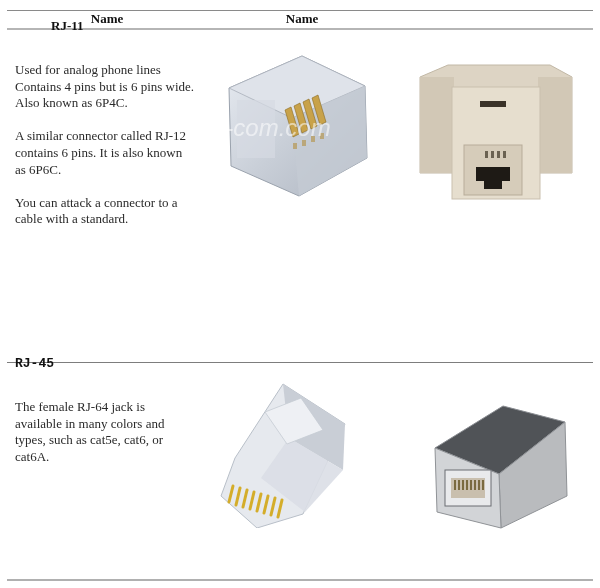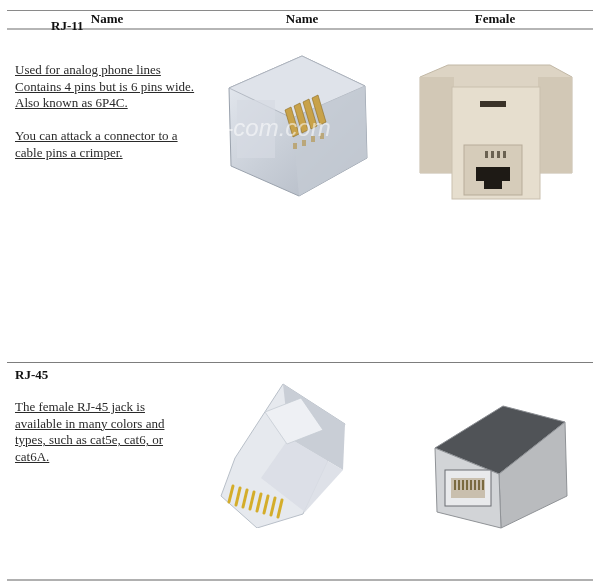--- a/index.html
+++ b/index.html
@@ -8,41 +8,41 @@
   .table { position: absolute; left: 7px; top: 10px; width: 586px; }
   .hdr { position: absolute; left: 0; top: 0; width: 586px; height: 17px;
          border-top: 1px solid #8a8a8a; border-bottom: 2px solid #b5b5b5; text-decoration: underline; }
   .hdr span { position: absolute; top: 0px; font-weight: bold; font-size: 13px;
               line-height: 16px; text-align: center; color: #111; }
   .h-name { left: 0; width: 200px; }
   .h-male { left: 200px; width: 190px; }
   .h-female { left: 390px; width: 196px; }
 
   .row-title { position: absolute; left: 8px; font-weight: bold; font-size: 13px; color: #111; }
-  .desc { position: absolute; left: 8px; width: 180px; font-size: 13px; line-height: 16.6px; color: #2a2a2a; text-decoration: underline; }
+  .desc { position: absolute; left: 8px; width: 180px; font-size: 13px; line-height: 16.6px; color: #2a2a2a; }
   .desc p { margin: 0 0 16.6px 0; }
   .divider { position: absolute; left: 0; width: 586px; height: 0; border-top: 1.5px solid #7d7d7d; }
   .bottom { position: absolute; left: 0; width: 586px; height: 0; border-top: 2px solid #b0b0b0; }
   .img { position: absolute; }
 </style>
 </head>
 <body>
 
 <div class="table">
   <div class="hdr">
     <span class="h-name">Name</span>
     <span class="h-male">Name</span>
-    <span class="h-female">Female</span>
   </div>
 
   <div class="row-title" style="top:8px;margin-left:36px;">RJ-11</div>
   <div class="desc" style="top:52px;">
     <p style="white-space:pre-line;">Used for analog phone lines
 Contains 4 pins but is 6 pins wide.  Also known as 6P4C.</p>
-    <p>You can attack a connector to a cable pins a crimper.</p>
+    <p>A similar connector called RJ-12 contains 6 pins.  It is also known as 6P6C.</p>
+    <p>You can attack a connector to a cable with a standard.</p>
   </div>
 
   <svg class="img" style="left:200px; top:38px;" width="180" height="150" viewBox="0 0 180 150">
     <defs>
       <linearGradient id="clr1" x1="0" y1="0" x2="1" y2="1">
         <stop offset="0" stop-color="#e8ecf2"></stop>
           <stop offset="0.5" stop-color="#c9cfd8"></stop>
           <stop offset="1" stop-color="#aeb5c0"></stop>
       </linearGradient>
     </defs>
@@ -76,23 +76,23 @@
     <g fill="#6b6252">
         <rect x="73" y="96" width="3" height="7"></rect>
         <rect x="79" y="96" width="3" height="7"></rect>
         <rect x="85" y="96" width="3" height="7"></rect>
         <rect x="91" y="96" width="3" height="7"></rect>
       </g>
   </svg>
 
   <div class="divider" style="top:352px;"></div>
 
-  <div class="row-title" style="top:357px;">RJ-45</div>
+  <div class="row-title" style="top:346px;font-family:Liberation Mono, monospace;">RJ-45</div>
   <div class="desc" style="top:389px;">
-    <p>The female RJ-45 jack is available in many colors and types, such as cat5e, cat6, or cat6A.</p>
+    <p>The female RJ-64 jack is available in many colors and types, such as cat5e, cat6, or cat6A.</p>
   </div>
 
   <svg class="img" style="left:198px; top:368px;" width="150" height="150" viewBox="0 0 150 150">
     <polygon points="30,80 78,6 140,46 98,136 52,150 16,118" fill="#e6e9ee" stroke="#b8bfc8" stroke-width="1"></polygon>
     <polygon points="78,6 140,46 138,92 84,60" fill="#c9ced6"></polygon>
     <polygon points="84,60 138,92 100,134 56,100" fill="#dadee5" opacity="0.9"></polygon>
     <polygon points="60,34 96,20 118,52 82,66" fill="#eef0f4" stroke="#c5cbd3" stroke-width="0.8"></polygon>
     <g stroke="#d4ad2a" stroke-width="3" stroke-linecap="round">
       <line x1="28" y1="108" x2="24" y2="124"></line>
         <line x1="35" y1="110" x2="31" y2="127"></line>

